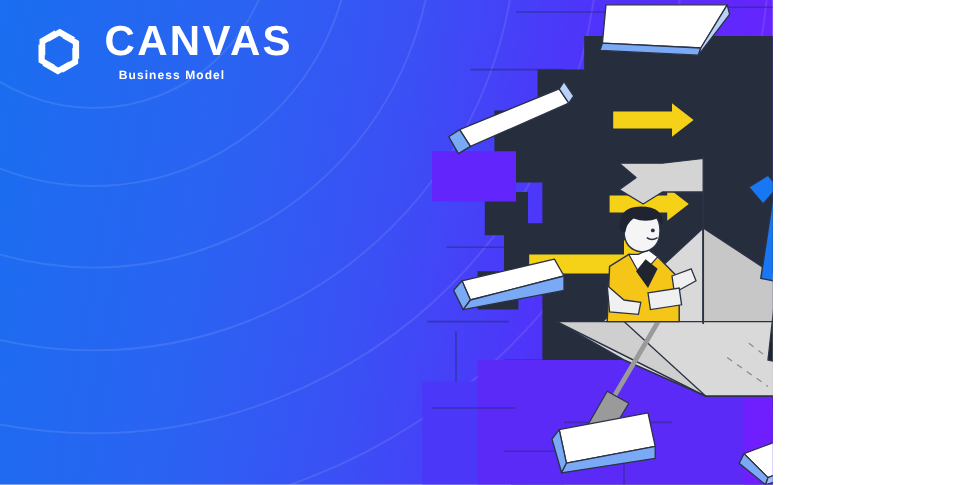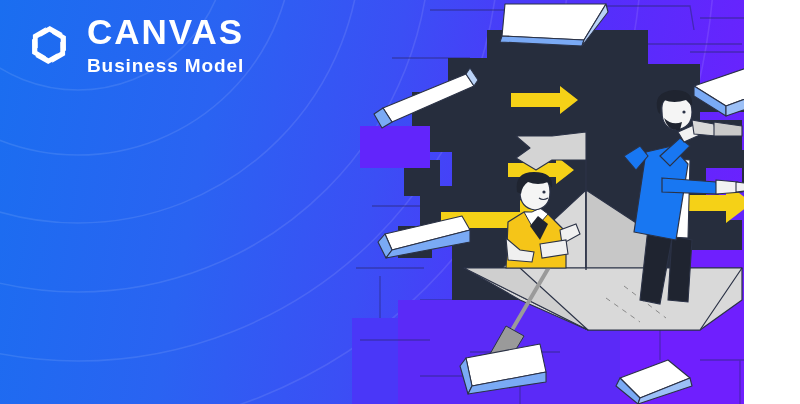--- a/index.html
+++ b/index.html
@@ -5,21 +5,21 @@
   html, body {
     margin: 0;
     padding: 0;
     background: #ffffff;
   }
   body {
     font-family: "Liberation Sans", sans-serif;
   }
   .banner {
     position: relative;
-    width: 744px;
+    width: 644px;
     height: 404px;
     overflow: hidden;
     background: linear-gradient(100deg, #1a6ef0 0%, #2a63f2 28%, #3b4ff5 50%, #5230fb 72%, #6f1ffe 100%);
   }
   
   .arcs {
     position: absolute;
     inset: 0;
     pointer-events: none;
   }
@@ -35,25 +35,25 @@
   .logo-mark { width: 54px; height: 58px; flex: none; }
   .logo-text { display: flex; flex-direction: column; line-height: 1; }
   .logo-title {
     color: #ffffff;
     font-size: 35px;
     font-weight: bold;
     letter-spacing: 2.0px;
   }
   .logo-sub {
     color: #ffffff;
-    font-size: 19px;
+    font-size: 10px;
     font-weight: bold;
     letter-spacing: 0.9px;
     margin-top: 7px;
-    margin-left: 0;
+    margin-left: 12px;
   }
   
   .headline {
     position: absolute;
     left: 33px;
     top: 158px;
     width: 330px;
     color: #ffffff;
     font-size: 27.5px;
     font-weight: bold;

